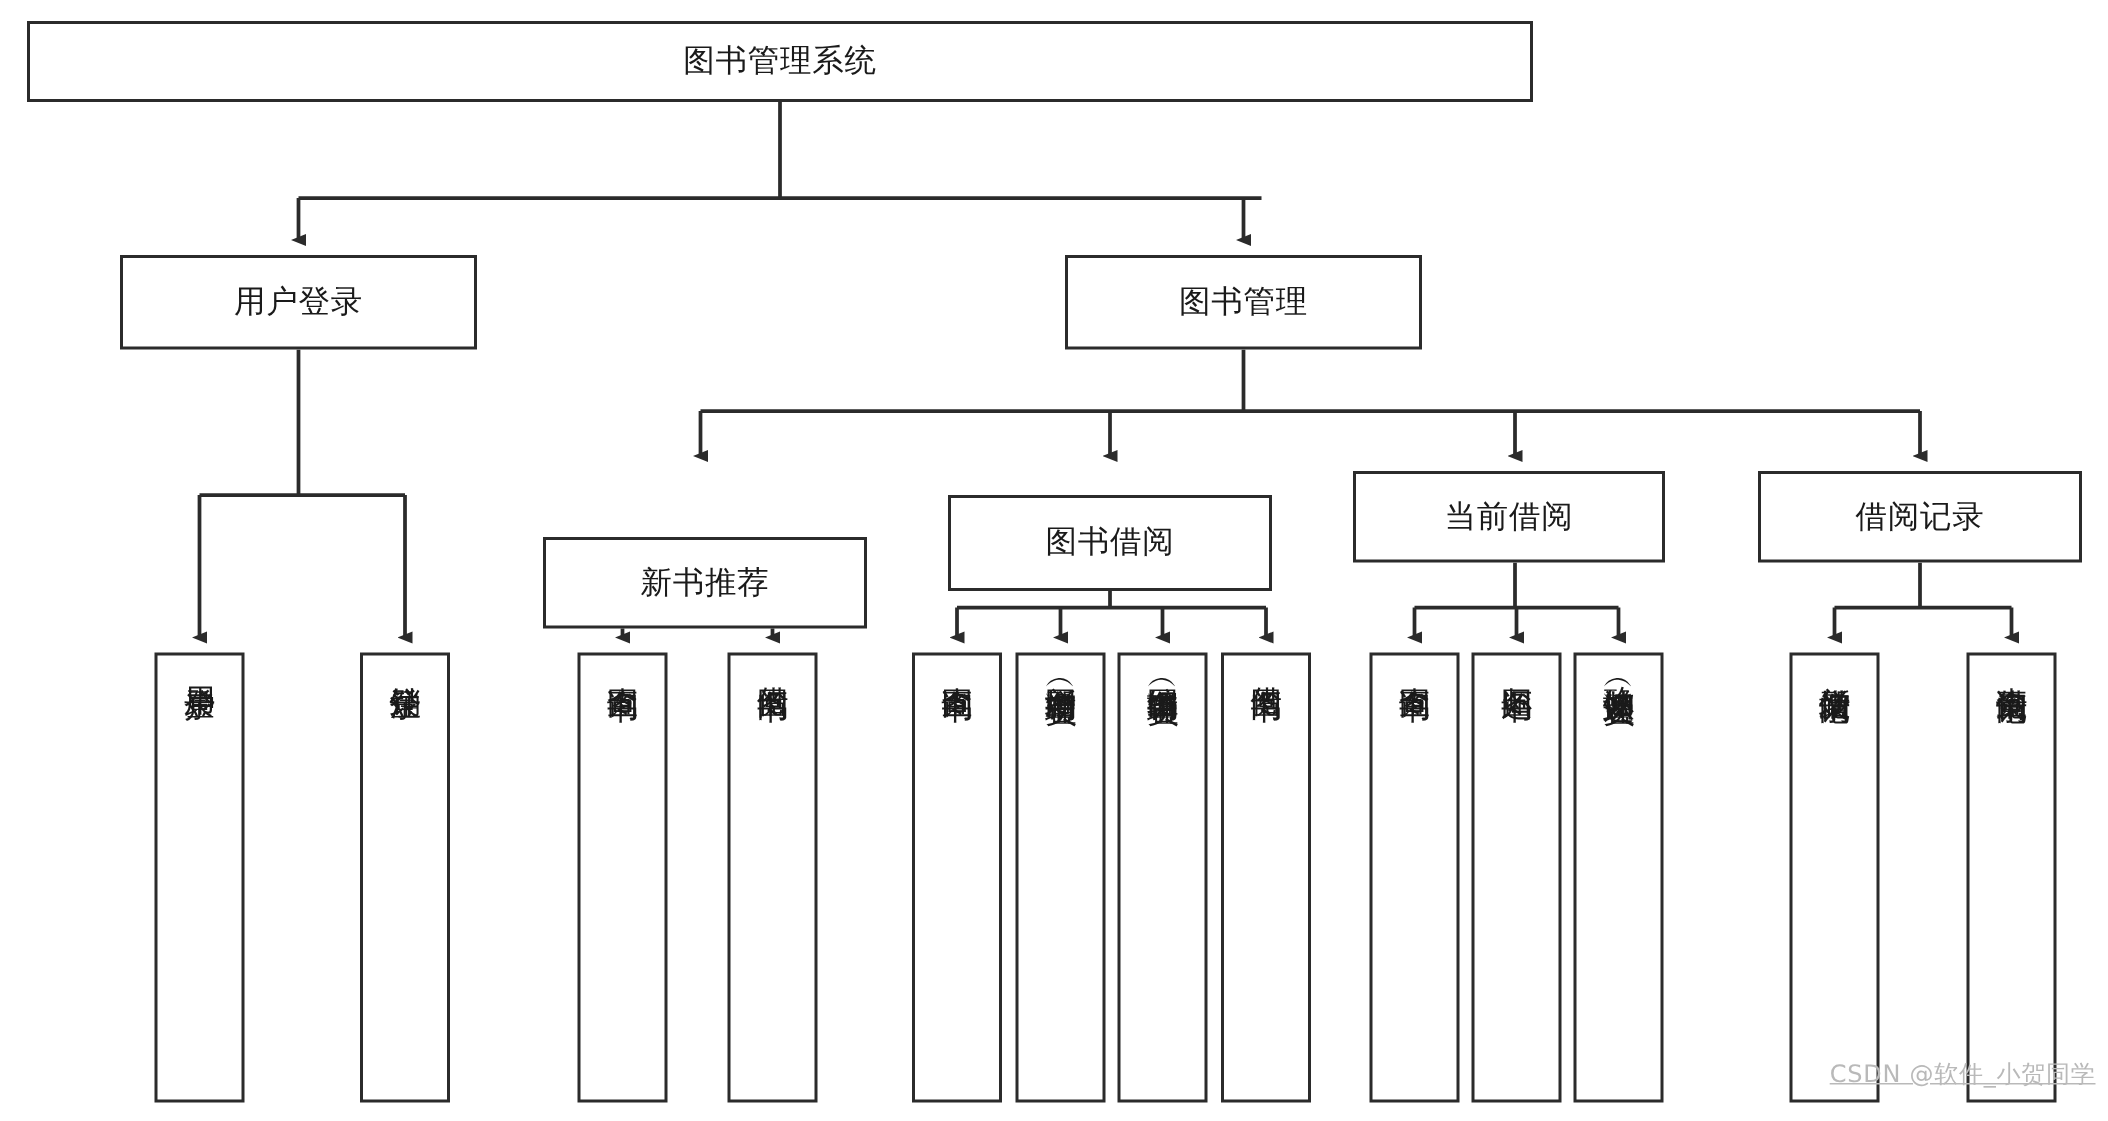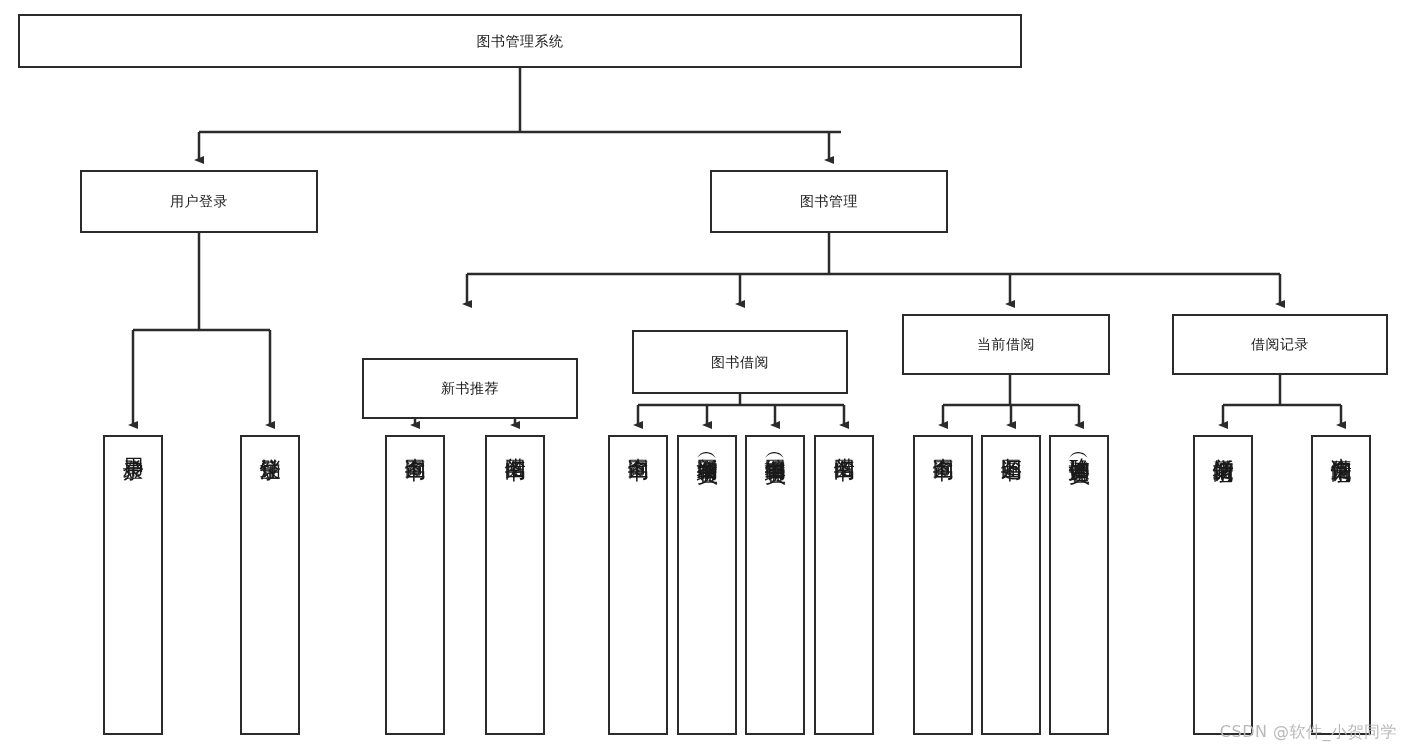--- a/index.html
+++ b/index.html
@@ -30,21 +30,21 @@
     position: absolute;
     box-sizing: border-box;
     border: 2px solid #2b2b2b;
     background: #ffffff;
     display: flex;
     align-items: center;
     justify-content: center;
     color: #1a1a1a;
   }
   .node.horiz {
-    font-size: 14px;
+    font-size: 21px;
     line-height: 1.2;
     letter-spacing: 0.5px;
   }
   .node.vert {
     font-size: 21px;
     line-height: 1.35;
     letter-spacing: 1px;
     align-items: flex-start;
     padding-top: 4px;
   }
@@ -53,26 +53,27 @@
     text-orientation: upright;
     white-space: nowrap;
     display: block;
   }
   .node-root {
     font-size: 22px;
   }
   .watermark {
     position: absolute;
     right: 8px;
-    bottom: 4px;
+    bottom: 20px;
     font-size: 16px;
     color: #b9b9b9;
     letter-spacing: 0.5px;
     white-space: nowrap;
     pointer-events: none;
+    text-decoration: underline;
   }
 </style>
 </head>
 <body>
 
 <div id="diagram-root">
 
   <svg class="edges" viewBox="0 0 1405 747" xmlns="http://www.w3.org/2000/svg">
     <defs>
       <marker id="arrow" markerWidth="10" markerHeight="10" refX="5" refY="5" orient="auto" markerUnits="userSpaceOnUse">

